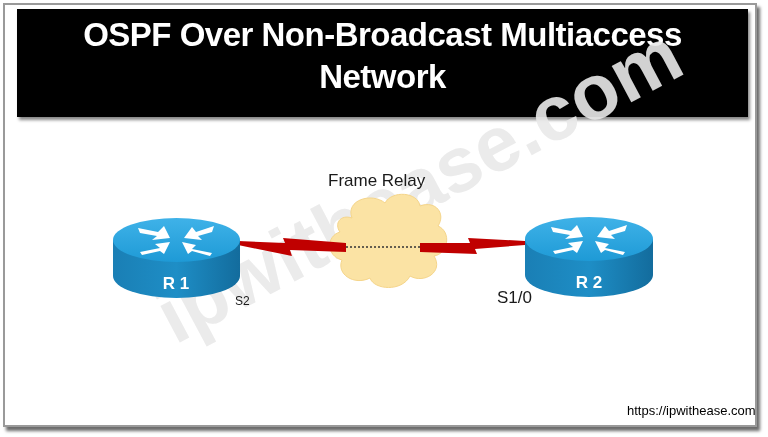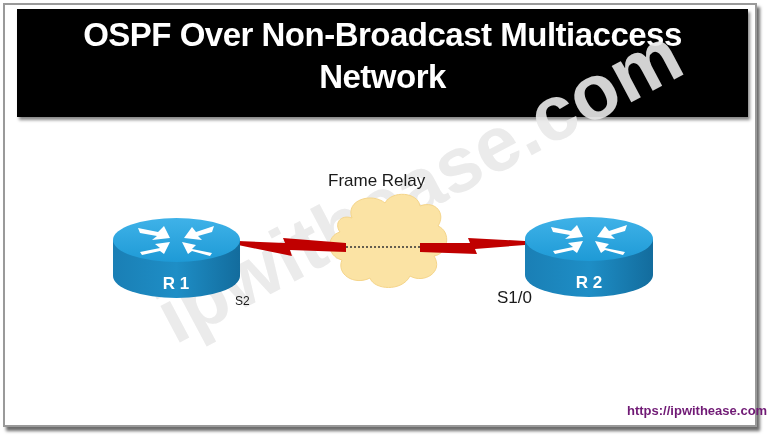--- a/index.html
+++ b/index.html
@@ -6,21 +6,21 @@
   body { width:768px; height:437px; background:#ffffff; position:relative; overflow:hidden; font-family:"Liberation Sans", sans-serif; }
   .frame { position:absolute; left:3px; top:3px; width:754px; height:424px; border:2px solid #9a9a9a; box-shadow: 3px 4px 3px #6d6d6d; background:#fff; box-sizing:border-box; }
   .header { position:absolute; left:17px; top:9px; width:731px; height:108px; background:#000; color:#fff; text-align:center; box-shadow: 2px 3px 3px #888; }
   .header .t { font-weight:bold; font-size:33px; line-height:42px; letter-spacing:-0.5px; }
   .header .t1 { margin-top:5px; }
   svg.diagram { position:absolute; left:0; top:0; }
   .lbl { position:absolute; font-weight:normal; color:#1a1a1a; }
   .cloud-label { left:328px; top:171px; font-size:17px; }
   .s2 { left:235px; top:294px; font-size:12px; }
   .s10 { left:497px; top:288px; font-size:17px; }
-  .footer-link { position:absolute; left:627px; top:403px; font-size:13px; font-weight:bold; color:#701a75; }
+  .footer-link { position:absolute; left:627px; top:403px; font-size:13px; font-weight:normal; color:#000000; }
 </style>
 </head>
 <body>
 
 <div class="frame"></div>
 
 <div class="header">
   <div class="t t1">OSPF Over Non-Broadcast Multiaccess Network</div>
 </div>
 

